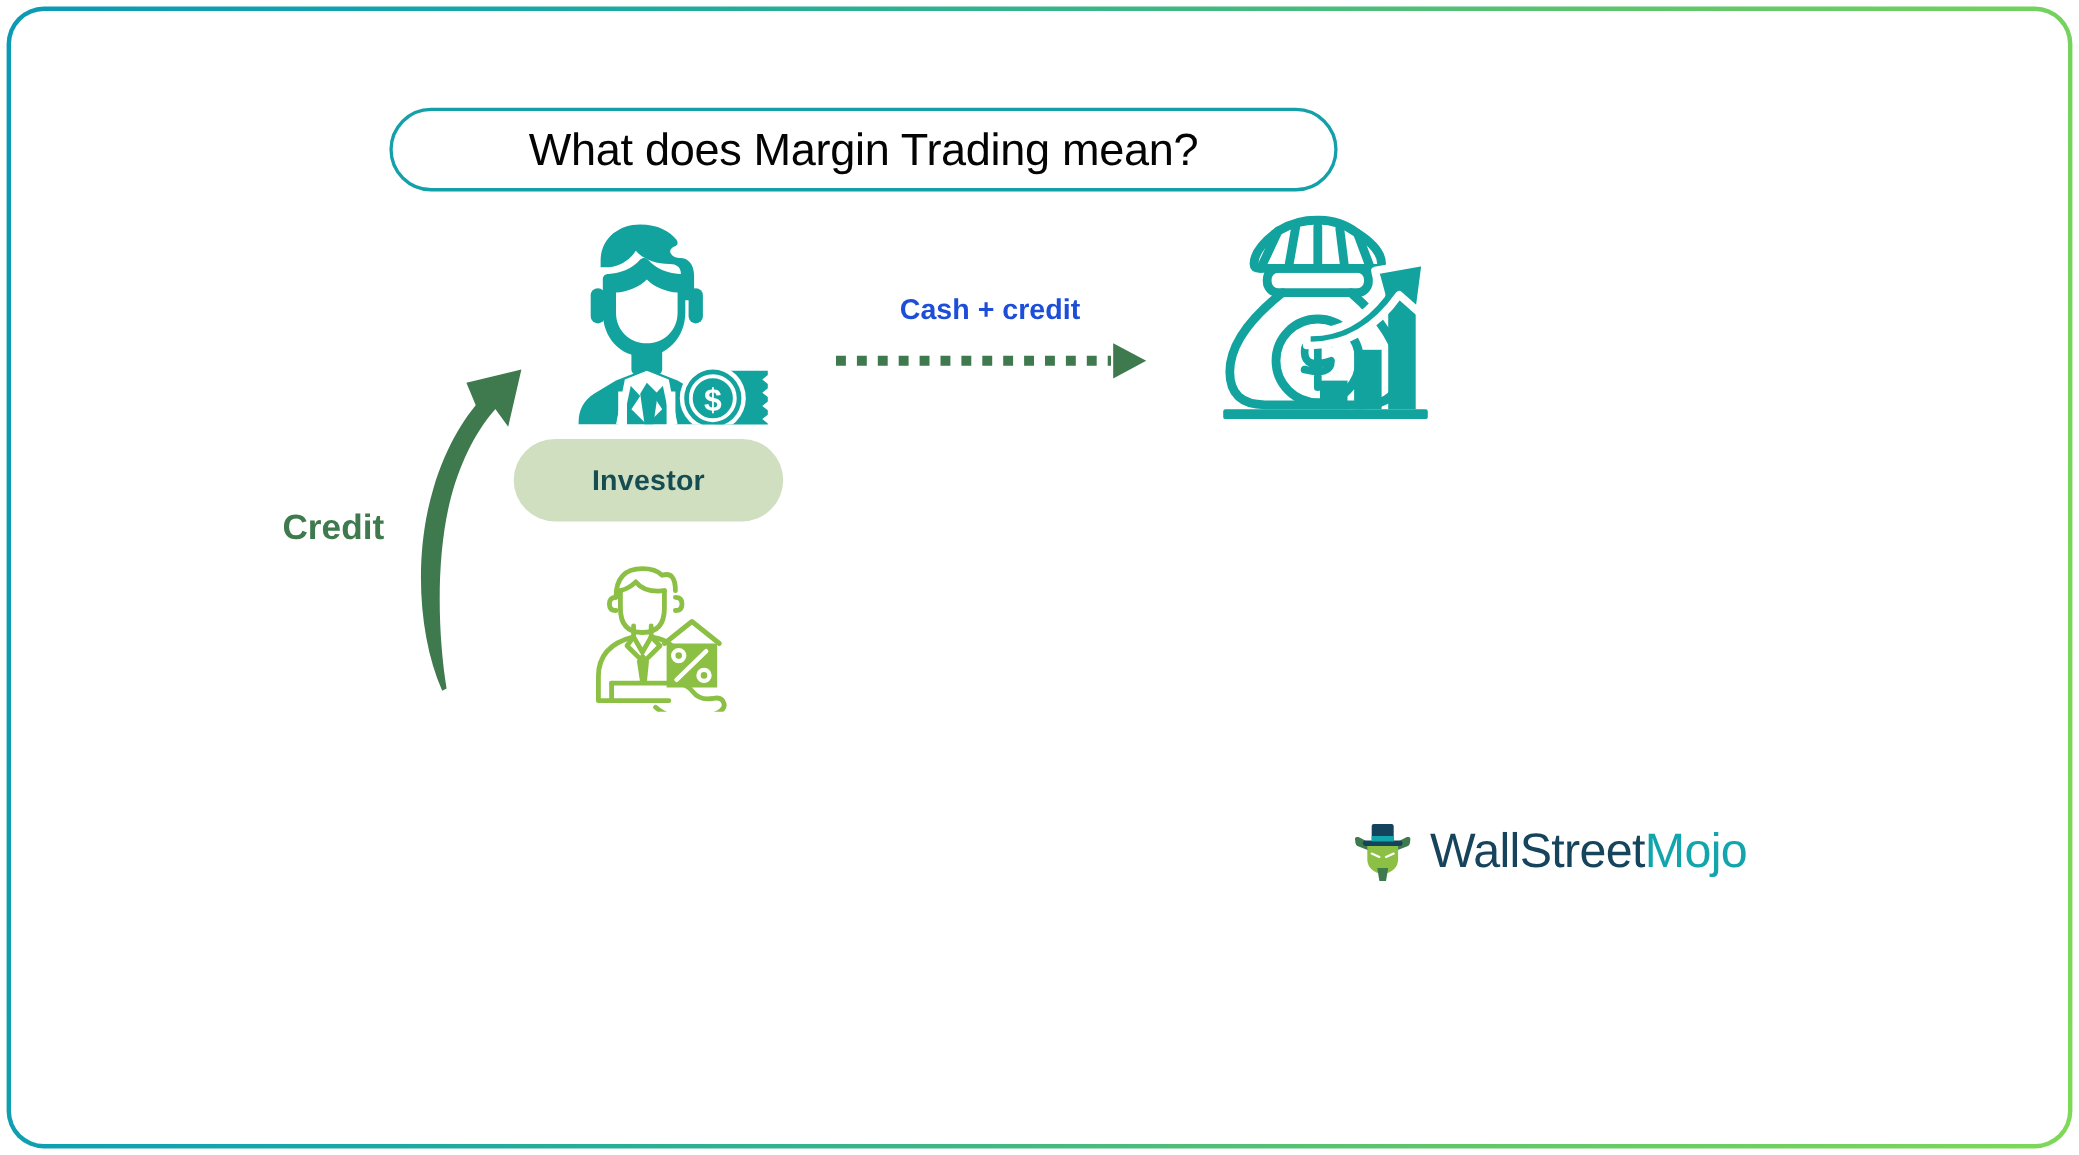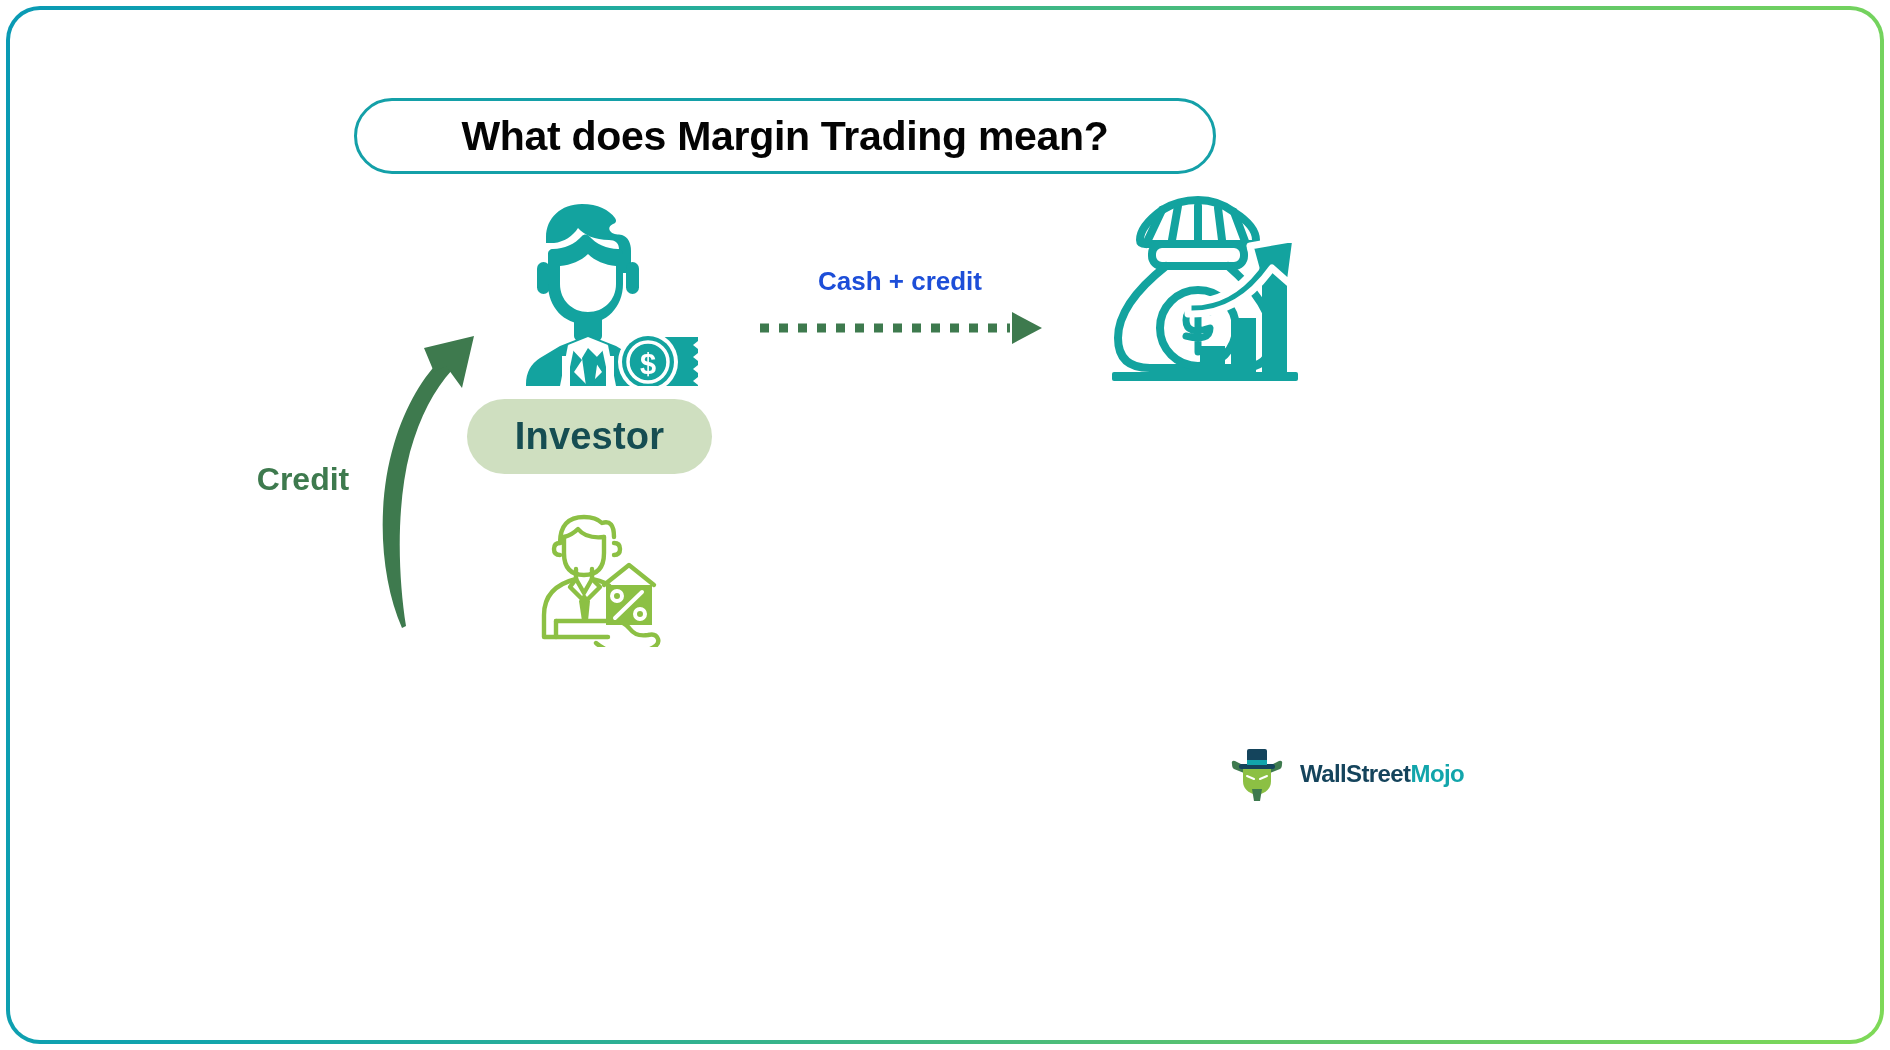--- a/index.html
+++ b/index.html
@@ -36,34 +36,34 @@
     position:absolute;
     left:344px; top:88px;
     width:862px; height:76px;
     border:3px solid #14a0a8;
     border-radius:40px;
     background:#ffffff;
     display:flex; align-items:center; justify-content:center;
   }
   #title-text {
     font-size:41px;
-    font-weight:bold;
+    font-weight:normal;
     color:#040404;
     letter-spacing:-0.3px;
     white-space:nowrap;
   }
   .node-icon {
     position:absolute;
     display:flex; align-items:center; justify-content:center;
   }
   .pill {
     position:absolute;
     display:flex; align-items:center; justify-content:center;
     border-radius:999px;
-    font-size:38px;
+    font-size:26px;
     font-weight:bold;
     letter-spacing:0.2px;
     white-space:nowrap;
   }
 
   
   #investor-icon { left:480px; top:186px; width:220px; height:190px; }
   #investor-pill {
     left:457px; top:389px;
     width:245px; height:75px;
@@ -116,22 +116,22 @@
   #curved-arrow { position:absolute; left:340px; top:322px; width:130px; height:300px; }
 
   
   #logo {
     position:absolute;
     left:1218px; top:735px;
     display:flex; align-items:center; gap:14px;
   }
   #logo-mark { width:58px; height:58px; }
   #logo-wordmark {
-    font-size:24px;
-    font-weight:bold;
+    font-size:44px;
+    font-weight:normal;
     letter-spacing:-0.6px;
     white-space:nowrap;
   }
   .logo-part-a { color:#15445c; }
   .logo-part-b { color:#12a5ab; }
 </style>
 </head>
 <body>
 
 <div id="infographic">

